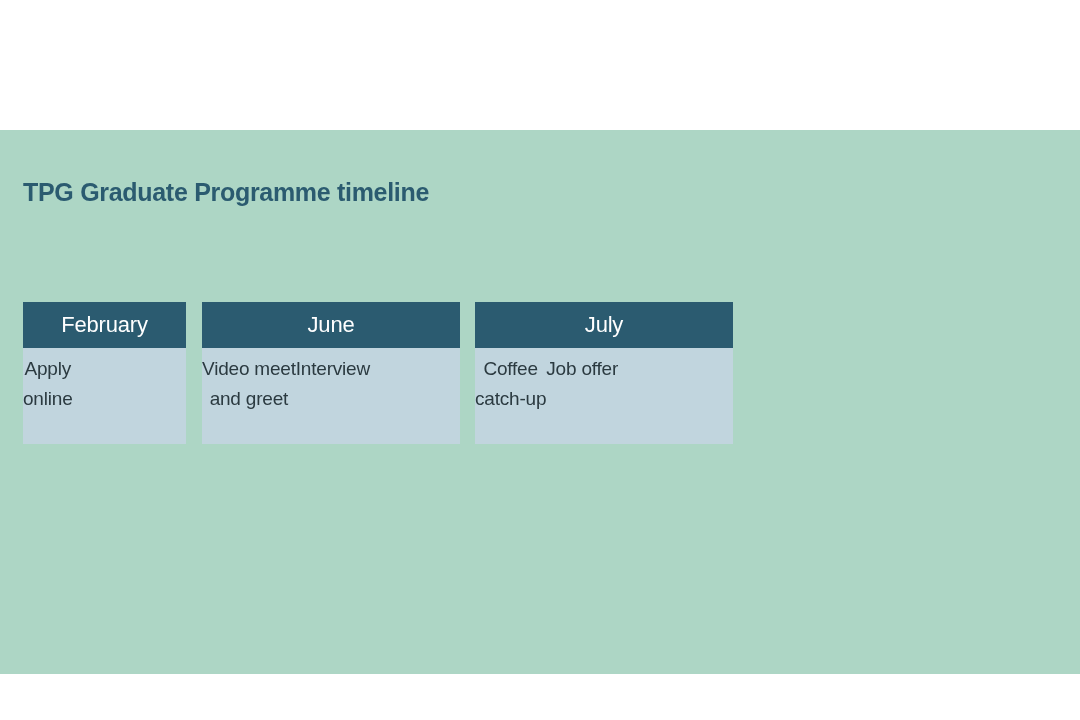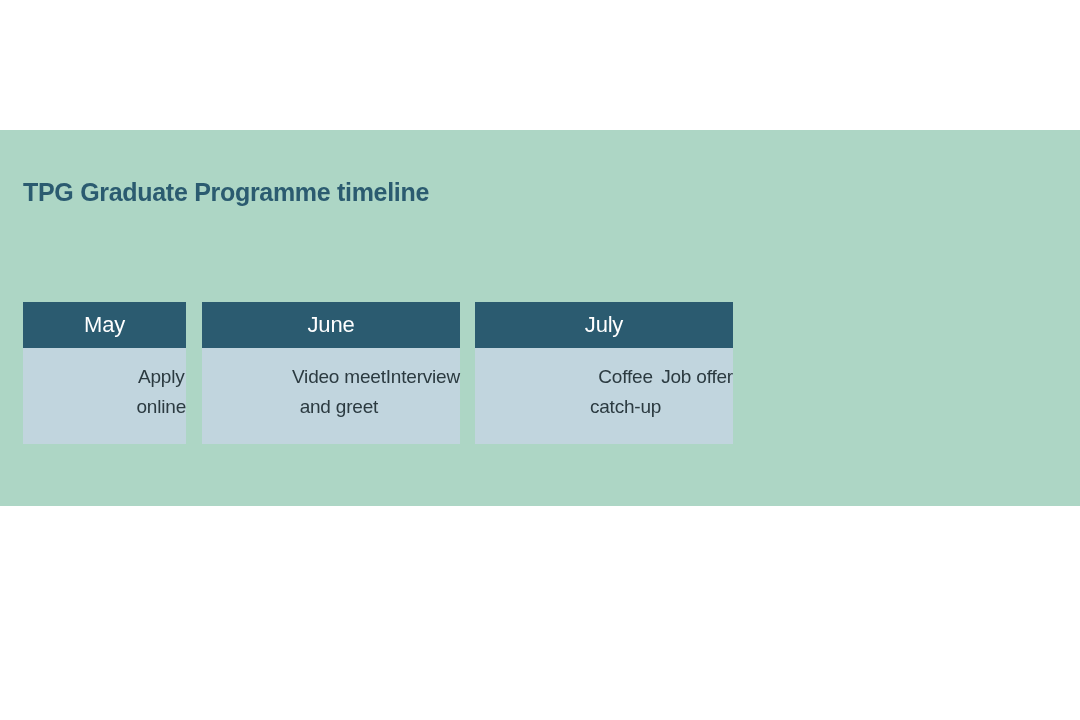--- a/index.html
+++ b/index.html
@@ -2,53 +2,53 @@
 <html><head>
 <meta charset="utf-8">
 <style>
   html, body { margin: 0; padding: 0; }
   body {
     width: 1080px; height: 720px; position: relative; overflow: hidden;
     background: #ffffff;
     font-family: "Liberation Sans", "DejaVu Sans", sans-serif;
   }
   .panel {
-    position: absolute; left: 0; top: 130px; width: 1080px; height: 376px;
+    position: absolute; left: 0; top: 130px; width: 1080px; height: 544px;
     background: #add6c5;
   }
   .title {
     position: absolute; left: 23px; top: 48px;
     font-size: 25px; font-weight: bold; color: #2b5b70;
     letter-spacing: -0.3px;
   }
   .card {
     position: absolute; top: 172px; height: 142px;
   }
   .card-header {
     height: 46px; background: #2b5b70; color: #ffffff;
     font-size: 22px; display: flex; align-items: center; justify-content: center;
     letter-spacing: -0.2px;
   }
   .card-body {
-    height: 96px; background: #c1d5de; display: flex; justify-content: flex-end;
-    padding-top: 14px; box-sizing: border-box;
+    height: 96px; background: #c1d5de; display: flex; justify-content: flex-start;
+    padding-top: 6px; box-sizing: border-box;
   }
   .event {
     color: #2b3a40; font-size: 19px; line-height: 30px; text-align: center;
     white-space: pre-line; letter-spacing: -0.2px;
   }
 </style>
 </head>
 <body>
 
 <div class="panel">
   <div class="title">TPG Graduate Programme timeline</div>
 
   <div class="card" style="left:23px;width:163px;">
-    <div class="card-header">May</div>
+    <div class="card-header">February</div>
     <div class="card-body">
       <div class="event">Apply
 online</div>
     </div>
   </div>
 
   <div class="card" style="left:475px;width:258px;">
     <div class="card-header">July</div>
     <div class="card-body">
       <div class="event">Coffee

